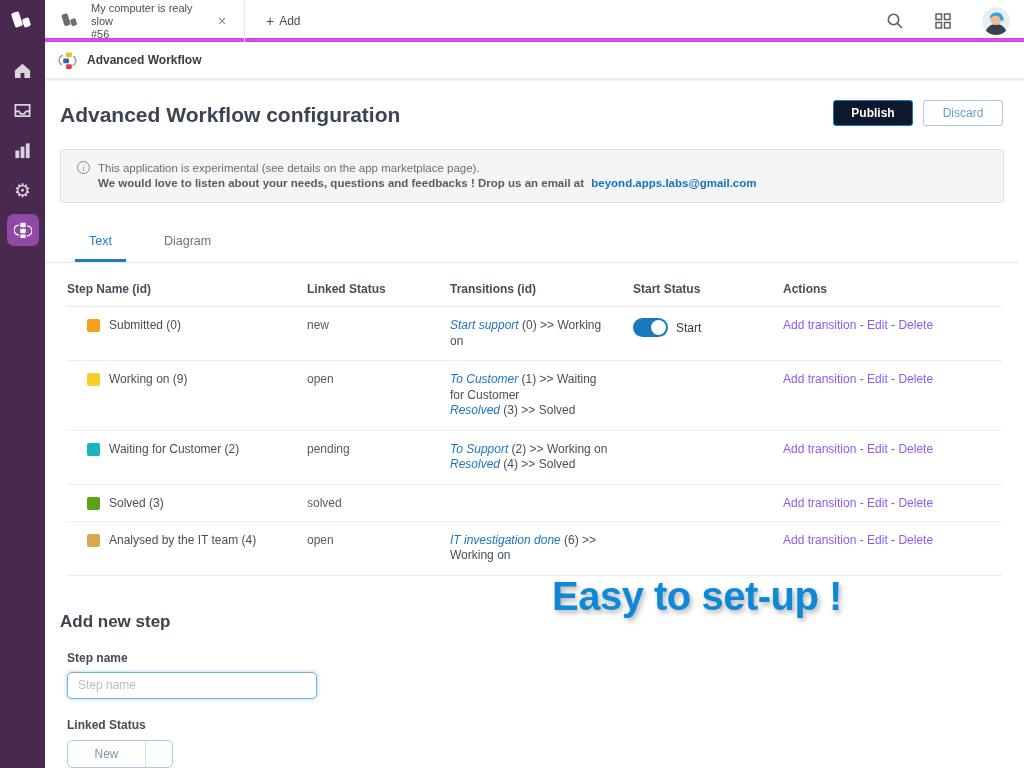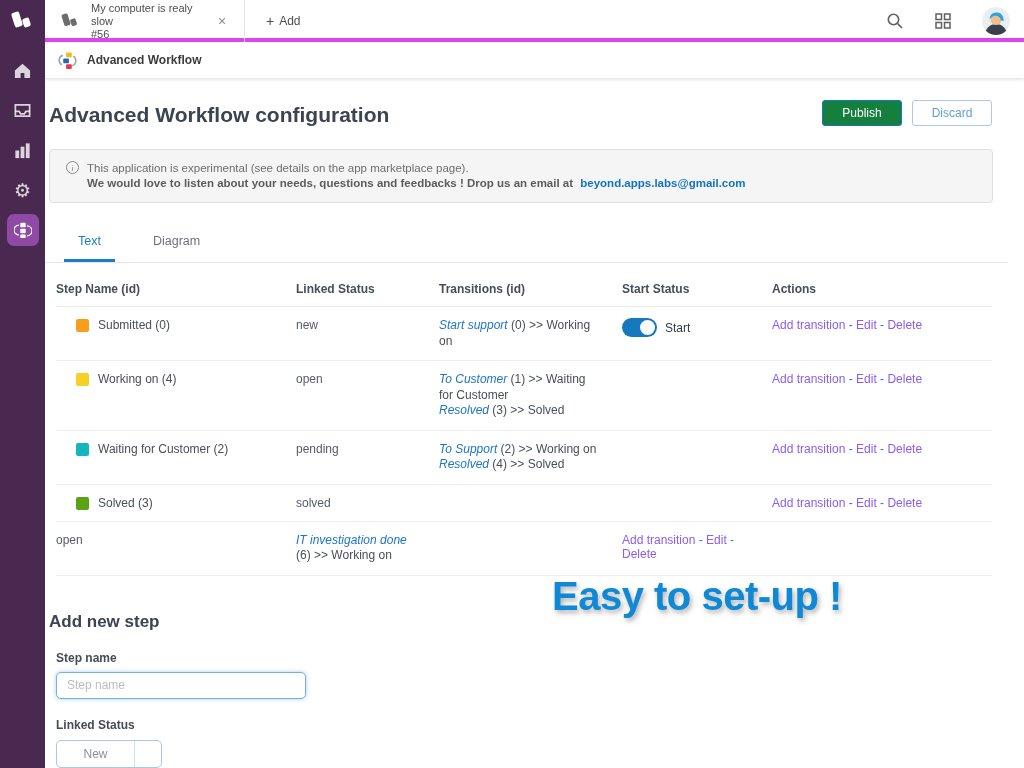--- a/index.html
+++ b/index.html
@@ -40,26 +40,26 @@
                  display:flex; align-items:center; justify-content:center; cursor:pointer; }
 
   
   #appbar { position:absolute; top:42px; left:45px; width:979px; height:37px; background:#fff;
             border-bottom:1px solid #e9e9e9; box-shadow:0 1px 3px rgba(0,0,0,.10);
             display:flex; align-items:center; z-index:3; }
   #appbar .wf-icon { margin-left:13px; }
   #appbar .app-title { margin-left:10px; font-size:12px; font-weight:bold; color:#3c3c3c; }
 
   
-  #content { position:absolute; top:80px; left:29px; width:979px; height:688px; background:#fff; }
+  #content { position:absolute; top:80px; left:40px; width:979px; height:688px; background:#fff; }
   h1.page-title { margin:23px 0 0 20px; font-size:21px; font-weight:600; color:#3b4450; }
   .btn { position:absolute; top:20px; width:80px; height:26px; border-radius:3px; font-size:12px;
          display:flex; align-items:center; justify-content:center; cursor:pointer;
          font-family:"Liberation Sans", sans-serif; }
-  .btn-publish { right:106px; background:#15803d; color:#fff; font-weight:normal; border:1px solid #1778be; }
+  .btn-publish { right:106px; background:#0f172a; color:#fff; font-weight:bold; border:1px solid #1778be; }
   .btn-discard { right:16px; background:#fff; color:#5e9fd4; border:1px solid #a9cbe8; }
 
   .banner { margin:22px 15px 0 20px; height:54px; background:#f5f5f5; border:1px solid #dedede;
             border-radius:4px; padding:11px 14px 0 16px; font-size:11.5px; color:#6d6d6d; }
   .banner .row1 { display:flex; align-items:center; }
   .info-i { display:inline-flex; align-items:center; justify-content:center; width:13px; height:13px;
             border:1px solid #8a8a8a; border-radius:50%; font-size:9px; color:#8a8a8a;
             margin-right:8px; flex:none; font-style:italic; font-family:"Liberation Serif", serif; }
   .banner .row2 { margin:3px 0 0 21px; font-weight:bold; color:#5c5c5c; }
   .banner a.mail { color:#1273c4; font-weight:bold; text-decoration:none; margin-left:4px; }
@@ -238,21 +238,21 @@
             <div class="toggle">
               <span class="knob"></span>
             </div>
             <span class="toggle-label">Start</span>
           </div>
           <div class="actions"><a>Add transition</a><span class="sep"> - </span><a>Edit</a><span class="sep"> - </span><a>Delete</a></div>
         </div>
         <div class="trow">
           <div class="stepcell">
             <span class="color-sq" style="background: rgb(246, 207, 39);"></span>
-            <span>Working on (4)</span>
+            <span>Working on (9)</span>
           </div>
           <div class="statuscell">open</div>
           <div>
             <div class="trans-line"><a class="trans-link">To Customer</a><span> (1) &gt;&gt; Waiting for Customer</span></div>
             <div class="trans-line"><a class="trans-link">Resolved</a><span> (3) &gt;&gt; Solved</span></div>
           </div>
           <div class="startcell"></div>
           <div class="actions"><a>Add transition</a><span class="sep"> - </span><a>Edit</a><span class="sep"> - </span><a>Delete</a></div>
         </div>
         <div class="trow">
@@ -272,20 +272,24 @@
           <div class="stepcell">
             <span class="color-sq" style="background: rgb(91, 163, 20);"></span>
             <span>Solved (3)</span>
           </div>
           <div class="statuscell">solved</div>
           <div></div>
           <div class="startcell"></div>
           <div class="actions"><a>Add transition</a><span class="sep"> - </span><a>Edit</a><span class="sep"> - </span><a>Delete</a></div>
         </div>
         <div class="trow">
+          <div class="stepcell">
+            <span class="color-sq" style="background: rgb(216, 169, 78);"></span>
+            <span>Analysed by the IT team (4)</span>
+          </div>
           <div class="statuscell">open</div>
           <div>
             <div class="trans-line"><a class="trans-link">IT investigation done</a><span> (6) &gt;&gt; Working on</span></div>
           </div>
           <div class="startcell"></div>
           <div class="actions"><a>Add transition</a><span class="sep"> - </span><a>Edit</a><span class="sep"> - </span><a>Delete</a></div>
         </div>
       </div>
   </div>
 

